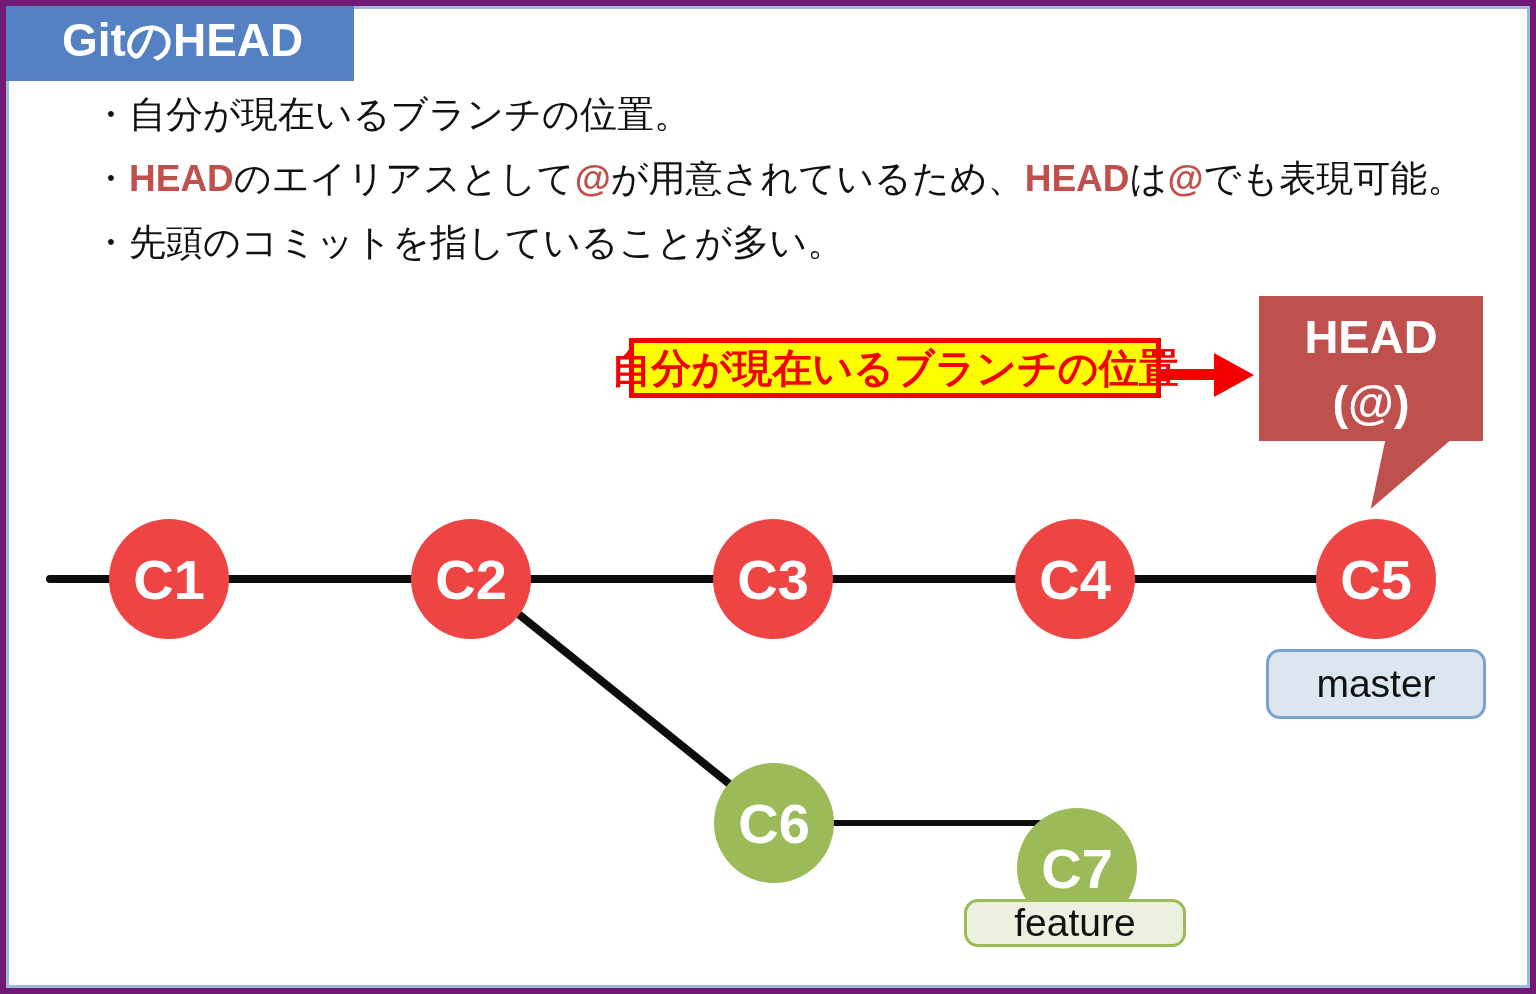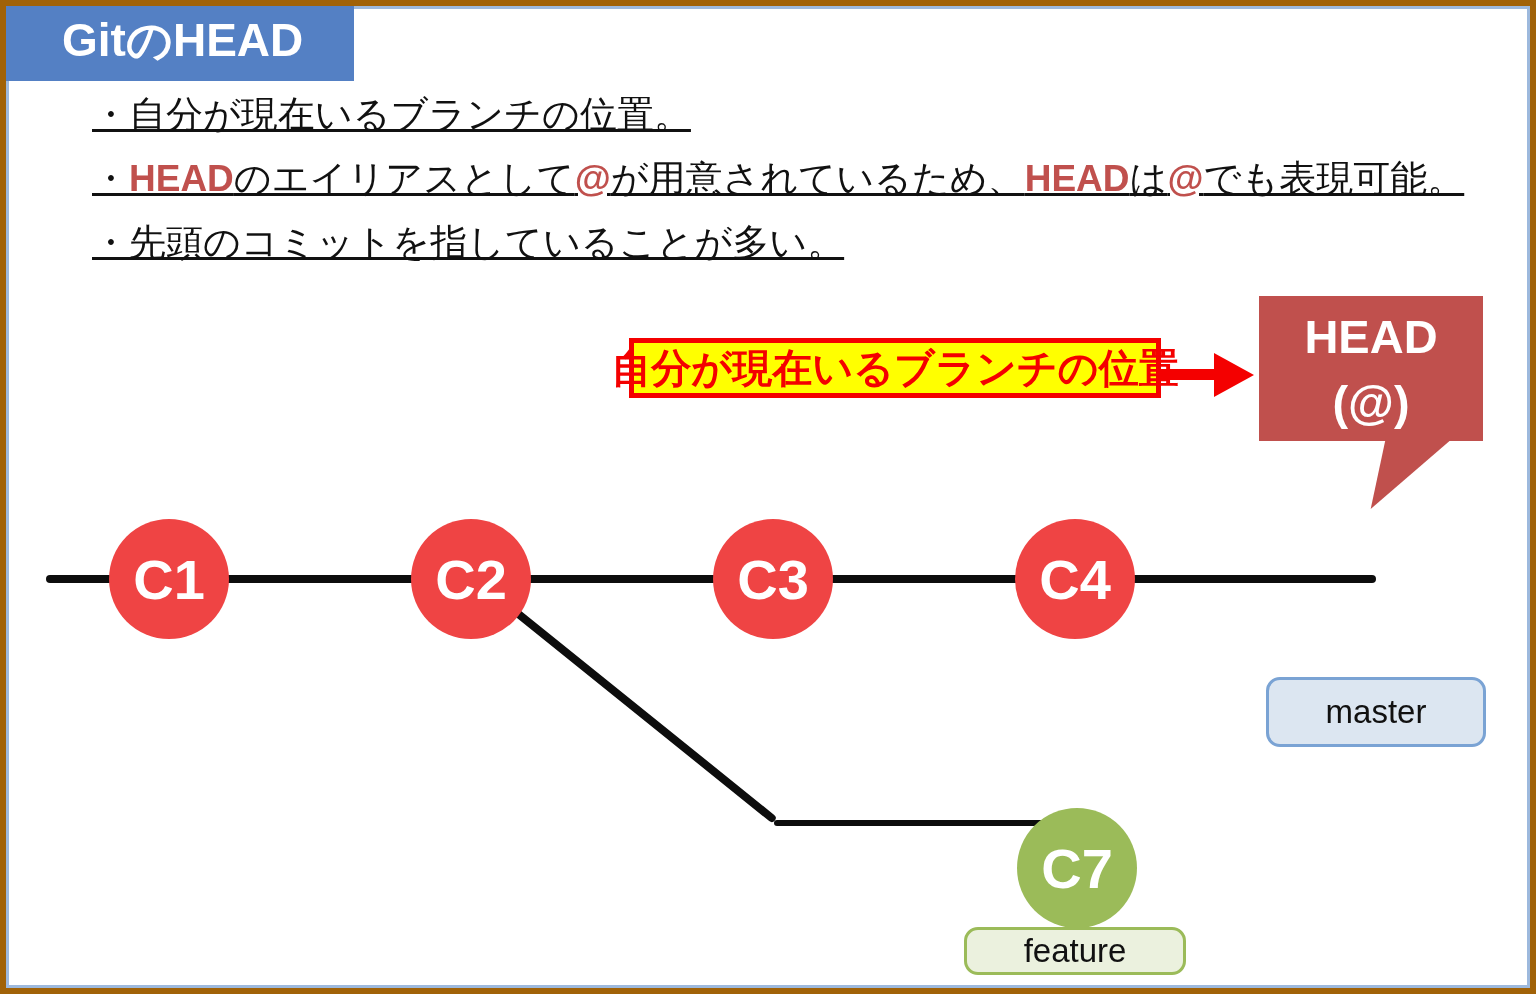--- a/index.html
+++ b/index.html
@@ -4,21 +4,21 @@
 <style>
   * { margin: 0; padding: 0; box-sizing: border-box; }
   html, body { background: #e8e8e8; }
   body { font-family: "Liberation Sans", "DejaVu Sans", sans-serif; }
 
   .slide {
     position: relative;
     width: 1536px;
     height: 994px;
     background: #ffffff;
-    border: 6px solid #a16207;
+    border: 6px solid #701a75;
     box-shadow: inset 0 0 0 3px #9db9dd;
     overflow: hidden;
   }
 
   
   .title-box {
     position: absolute;
     left: -6px; top: -6px;
     width: 354px; height: 81px;
     background: #5480c4;
@@ -31,21 +31,20 @@
   }
 
   
   .bullets {
     position: absolute;
     left: 86px; top: 77px;
     color: #111111;
     font-size: 37px;
     line-height: 64px;
     white-space: nowrap;
-    text-decoration: underline;
   }
   .bullets .red { color: #c0504d; font-weight: bold; }
 
   
   .callout-box {
     position: absolute;
     left: 623px; top: 332px;
     width: 532px; height: 60px;
     background: #ffff00;
     border: 5px solid #f40000;
@@ -121,25 +120,24 @@
   .c3 { left: 707px;  top: 513px; }
   .c4 { left: 1009px; top: 513px; }
   .c5 { left: 1310px; top: 513px; }
   .c6 { left: 708px;  top: 757px; }
   .c7 { left: 1011px; top: 802px; }
 
   
   .branch-label {
     position: absolute;
     color: #111111;
-    font-size: 33px;
+    font-size: 39px;
     display: flex; align-items: center; justify-content: center;
     border-radius: 14px;
     z-index: 3;
-    margin-top: 28px;
   }
   .master-label {
     left: 1260px; top: 643px;
     width: 220px; height: 70px;
     background: #dce6f1;
     border: 3px solid #7aa3d4;
   }
   .feature-label {
     left: 958px; top: 893px;
     width: 222px; height: 48px;
@@ -171,18 +169,20 @@
   <div class="head-bubble-tail"></div>
 
   <div class="gline line-main"></div>
   <div class="gline line-branch"></div>
   <div class="gline line-feature"></div>
 
   <div class="commit blue c1">C1</div>
   <div class="commit blue c2">C2</div>
   <div class="commit blue c3">C3</div>
   <div class="commit blue c4">C4</div>
+  <div class="commit blue c5">C5</div>
+  <div class="commit green c6">C6</div>
   <div class="commit green c7">C7</div>
 
   <div class="branch-label master-label">master</div>
   <div class="branch-label feature-label">feature</div>
 
 </div>
 
 </body></html>

